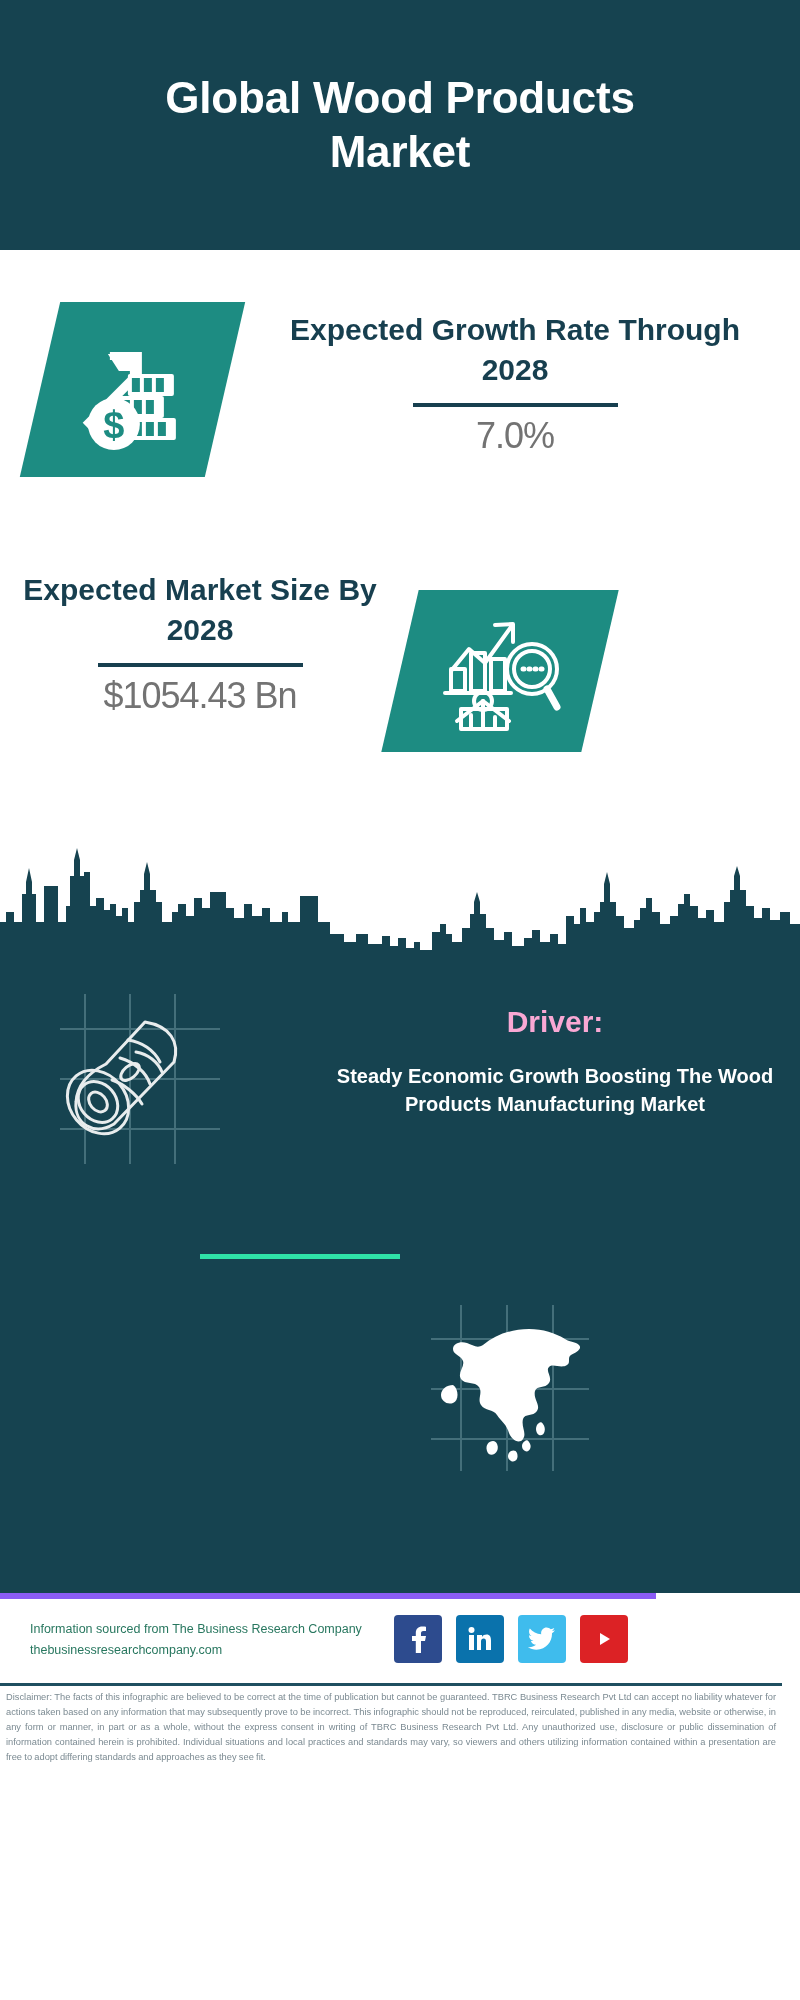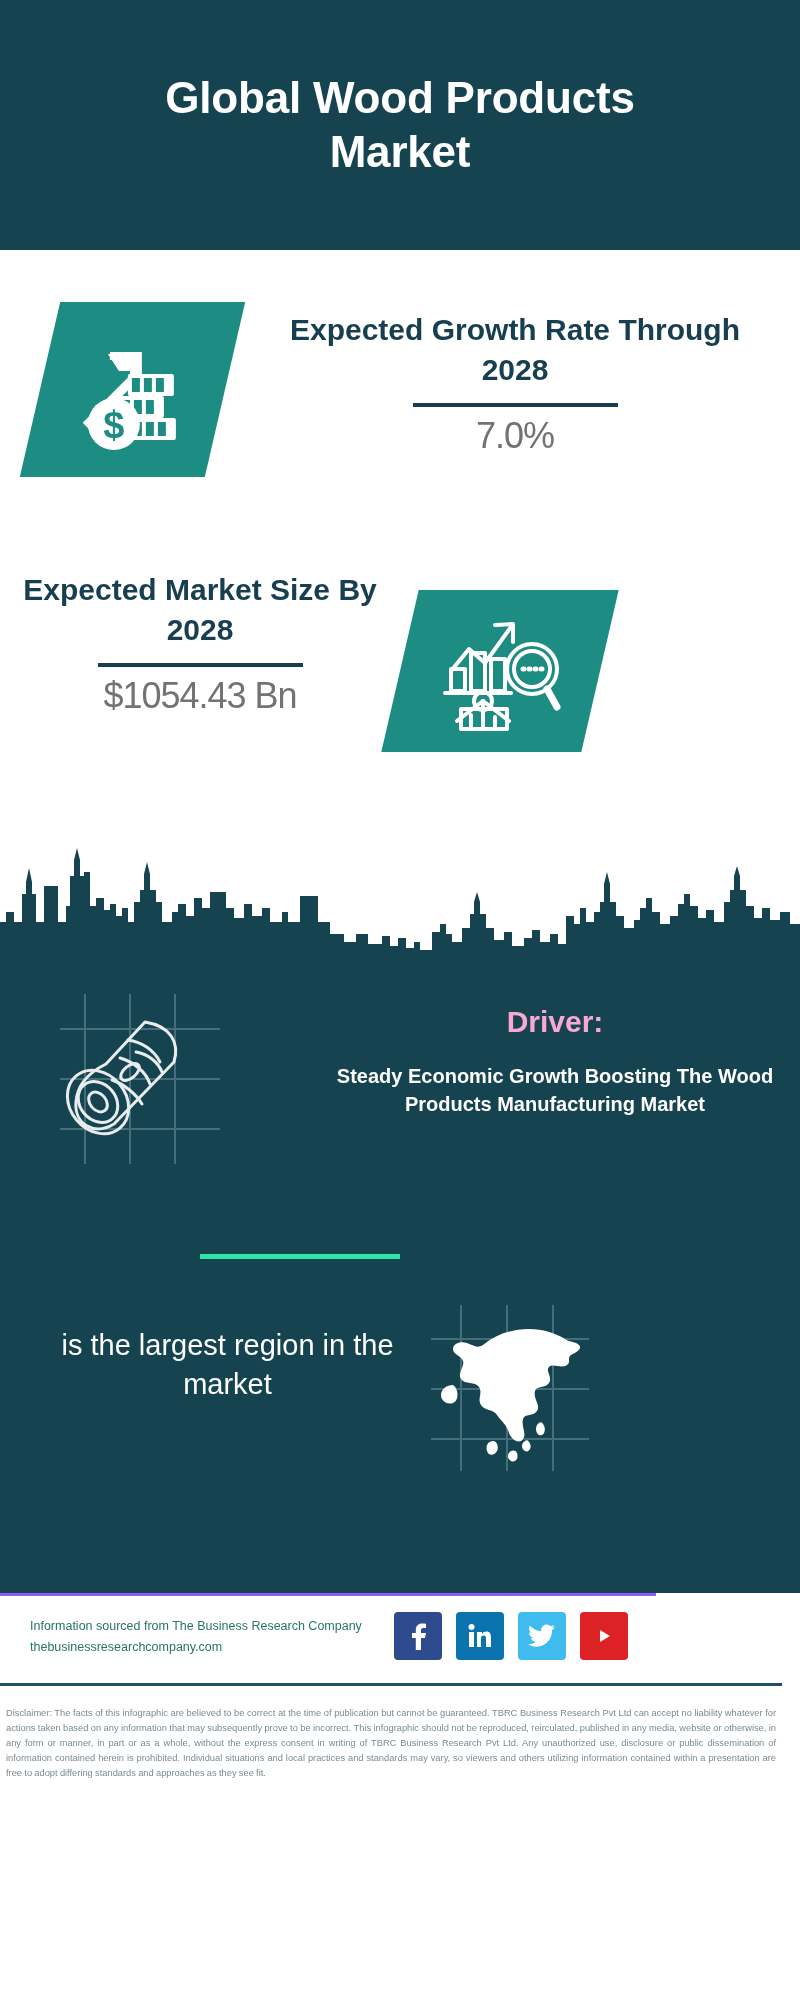--- a/index.html
+++ b/index.html
@@ -103,21 +103,21 @@
     text-align:center;
     font-weight:normal;
   }
 
   
   .footer {
     width:656px; height:90px;
     background:#ffffff;
     position:relative;
     display:flex; align-items:center;
-    border-top:3px solid #8b5cf6;
+    border-top:6px solid #8b5cf6;
   }
   .source-text {
     position:absolute; left:30px; top:20px;
     color:#28775f;
     font-size:12.5px;
     line-height:1.65;
   }
   .social-row {
     position:absolute; right:28px; top:16px;
     display:flex; gap:14px;
@@ -130,21 +130,21 @@
   .sc-fb { background:#2d4b8e; }
   .sc-li { background:#0a72ac; }
   .sc-tw { background:#3fbced; }
   .sc-yt { background:#dc2225; }
 
   
   .disclaimer-wrap {
     width:782px; height:117px;
     background:#ffffff;
     border-top:3px solid #1f4f60;
-    padding:20px 6px 0 6px;
+    padding:4px 6px 0 6px;
   }
   .disclaimer {
     color:#7b8a92;
     font-size:9.3px;
     line-height:1.62;
     text-align:justify;
     word-spacing:-0.3px;
   }
 </style>
 </head>
@@ -279,21 +279,20 @@
     </div>
 
     <div style="position:absolute; left:330px; top:38px; width:450px;">
       <div class="driver-head">Driver:</div>
       <div class="driver-body" style="margin-top:22px;">Steady Economic Growth Boosting The Wood Products Manufacturing Market</div>
     </div>
 
     <div class="divider-mint" style="position:absolute; left:200px; top:288px;"></div>
 
     <div style="position:absolute; left:35px; top:360px; width:385px;">
-      <div class="region-sub">is the largest region in the market</div>
     </div>
 
     <div style="position:absolute; left:425px; top:335px;">
       <svg width="170" height="175" viewBox="0 0 170 175">
         <g stroke="#4d7782" stroke-width="2" fill="none" opacity="0.85">
           <line x1="6" y1="38" x2="164" y2="38"></line>
           <line x1="6" y1="88" x2="164" y2="88"></line>
           <line x1="6" y1="138" x2="164" y2="138"></line>
           <line x1="36" y1="4" x2="36" y2="170"></line>
           <line x1="82" y1="4" x2="82" y2="170"></line>

